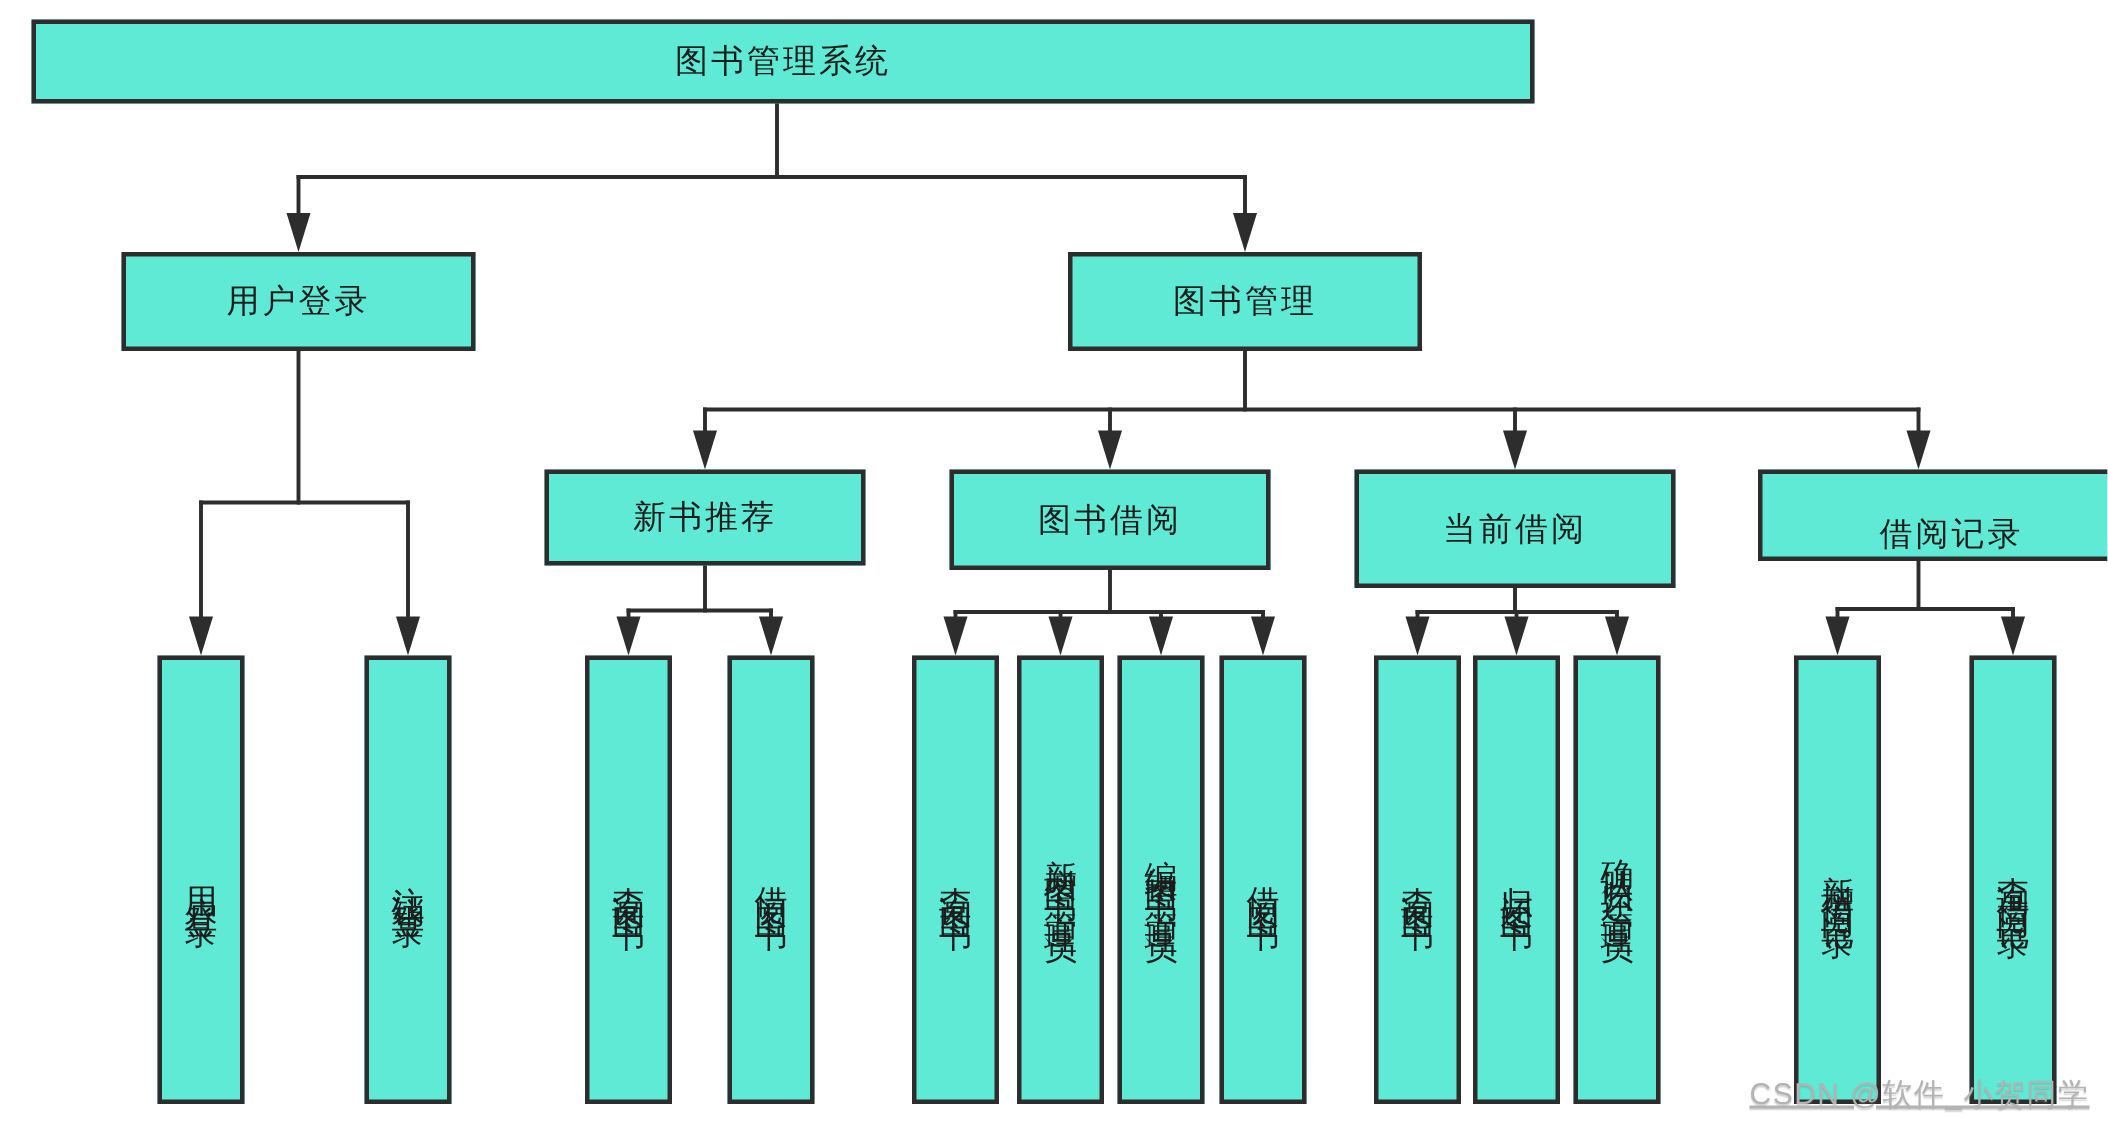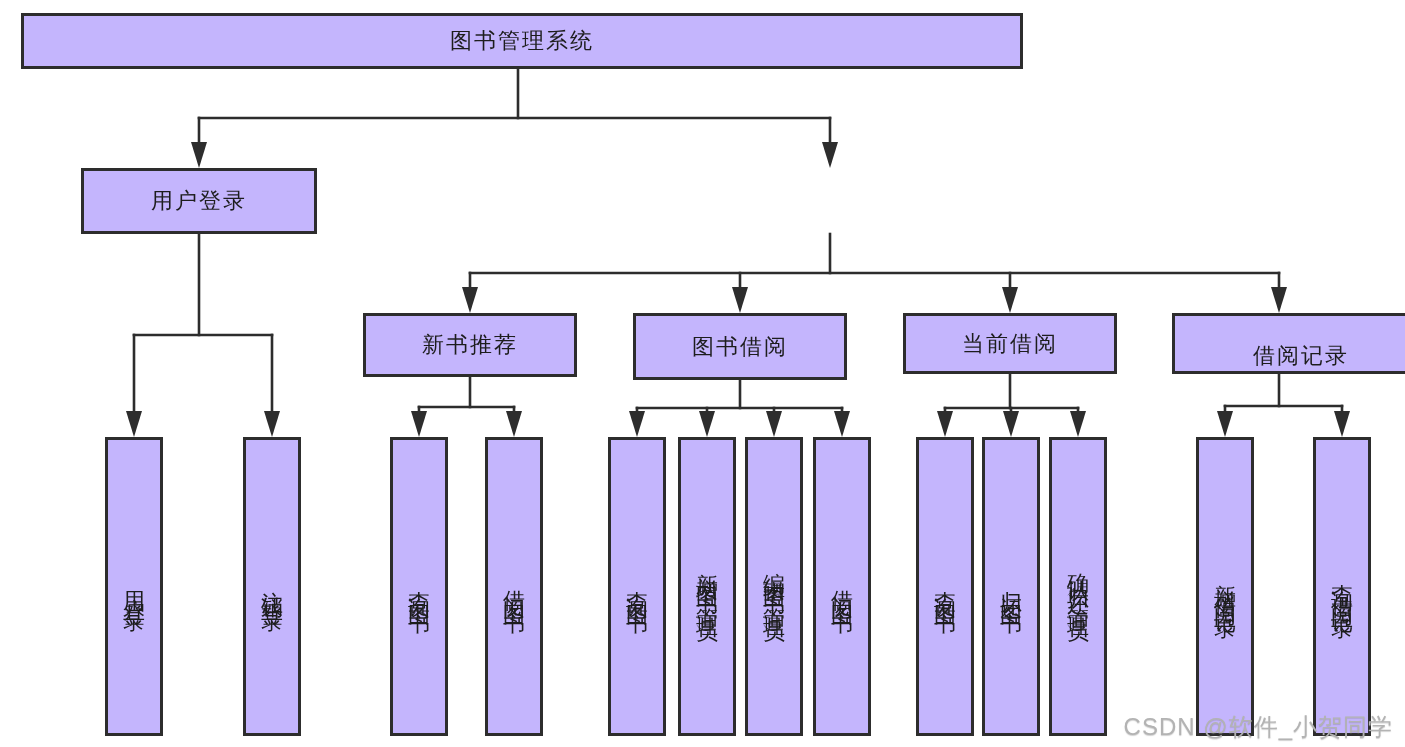--- a/index.html
+++ b/index.html
@@ -9,46 +9,47 @@
     background:#ffffff;
     overflow:hidden;
     font-family:"Liberation Sans","DejaVu Sans",sans-serif;
   }
   .wires{position:absolute;left:0;top:0;width:1405px;height:747px;}
   .wires line{stroke:#2d2d2d;stroke-width:2.6;stroke-linecap:square;}
   .wires polygon{fill:#2d2d2d;stroke:none;}
   .box{
     position:absolute;
     box-sizing:border-box;
-    background:#c4b5fd;
+    background:#5eead4;
     border:3px solid #2d2d2d;
     display:flex;align-items:center;justify-content:center;
     color:#1d1d1d;
   }
   .hlabel{font-size:22px;letter-spacing:2px;white-space:nowrap;}
   .leaf{
     width:58px;height:299px;top:437px;
   }
   .vlabel{
     writing-mode:vertical-rl;
     text-orientation:mixed;
     font-size:22px;
     letter-spacing:7px;
     line-height:1;
     white-space:nowrap;
   }
   .watermark{
     position:absolute;
     right:12px;bottom:4px;
-    font-size:24px;
+    font-size:20px;
     letter-spacing:1px;
     color:#b3b3b3;
     text-shadow:0 1px 1px rgba(120,120,120,0.35);
     white-space:nowrap;
     z-index:5;
+    text-decoration:underline;
   }
 </style>
 </head>
 <body>
 
 <div class="canvas">
 
   <svg class="wires" viewBox="0 0 1405 747" xmlns="http://www.w3.org/2000/svg">
 
     <g>
@@ -125,28 +126,31 @@
     </g>
   </svg>
 
   <div class="box" style="left:21px;top:13px;width:1002px;height:56px;">
     <span class="hlabel">图书管理系统</span>
   </div>
 
   <div class="box" style="left:81px;top:168px;width:236px;height:66px;">
     <span class="hlabel">用户登录</span>
   </div>
+  <div class="box" style="left:712px;top:168px;width:236px;height:66px;">
+    <span class="hlabel">图书管理</span>
+  </div>
 
   <div class="box" style="left:363px;top:313px;width:214px;height:64px;">
     <span class="hlabel">新书推荐</span>
   </div>
   <div class="box" style="left:633px;top:313px;width:214px;height:67px;">
     <span class="hlabel">图书借阅</span>
   </div>
-  <div class="box" style="left:903px;top:313px;width:214px;height:61px;">
+  <div class="box" style="left:903px;top:313px;width:214px;height:79px;">
     <span class="hlabel">当前借阅</span>
   </div>
   <div class="box" style="left:1172px;top:313px;width:258px;height:61px;align-items:flex-end;">
     <span class="hlabel">借阅记录</span>
   </div>
 
   <div class="box leaf" style="left:105px;">
     <span class="vlabel">用户登录</span>
   </div>
   <div class="box leaf" style="left:243px;">

